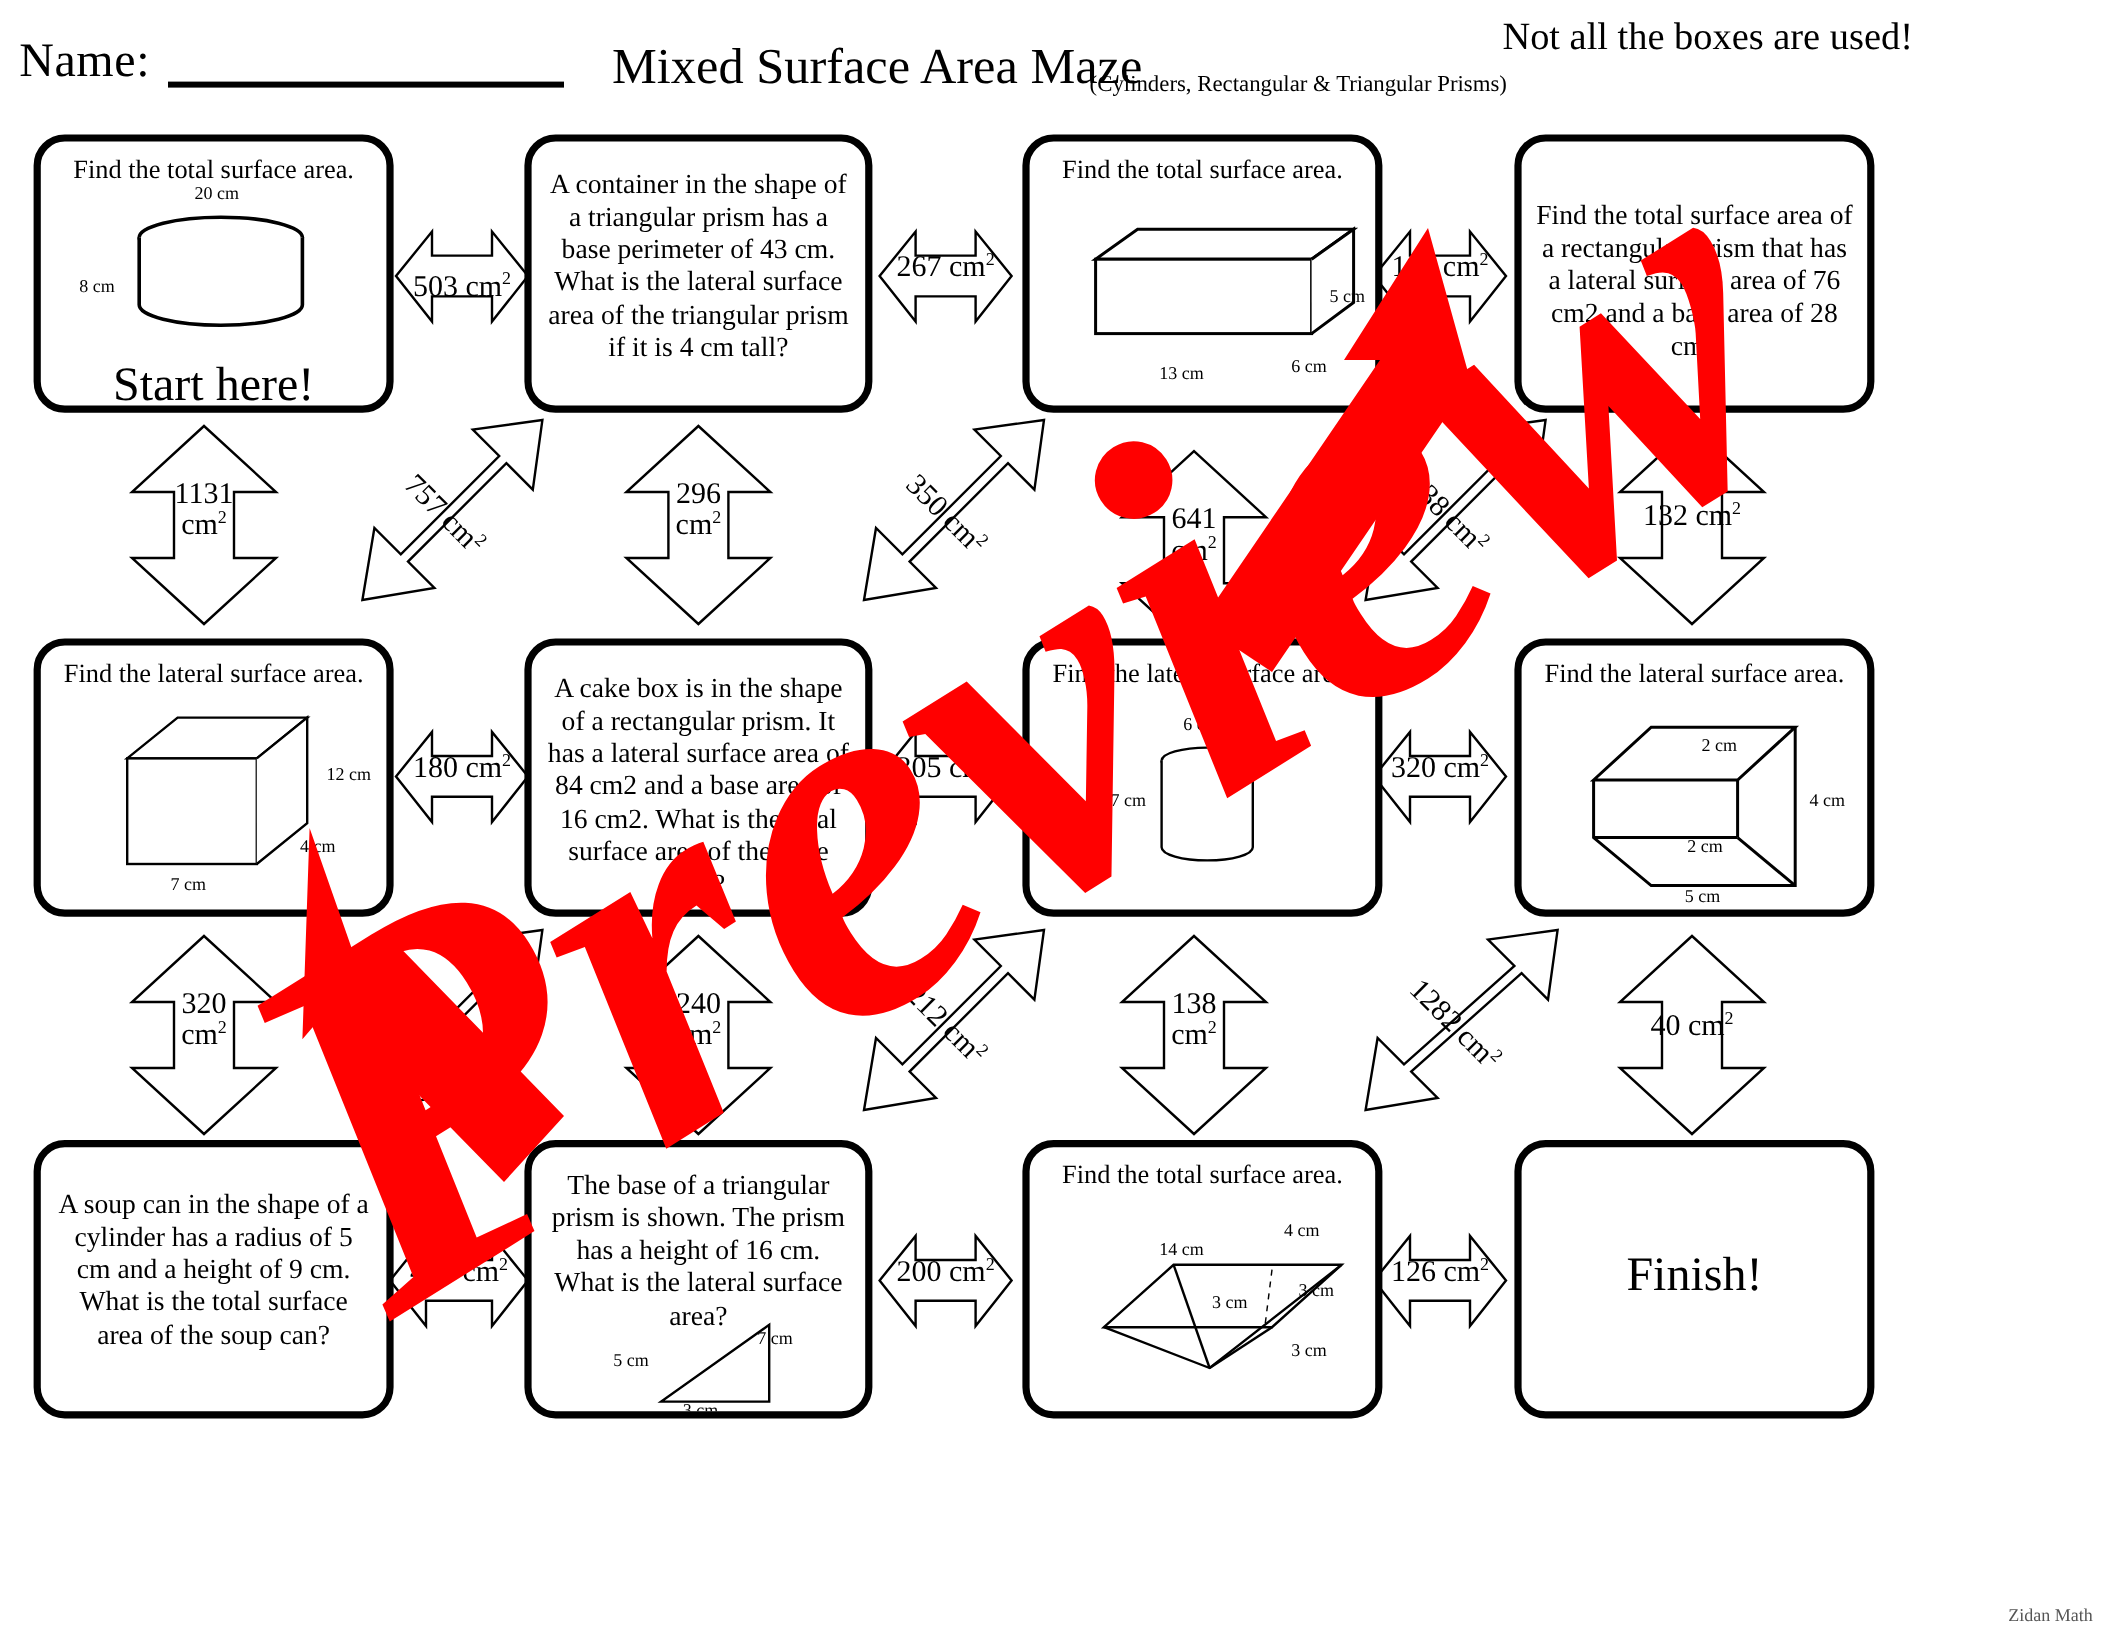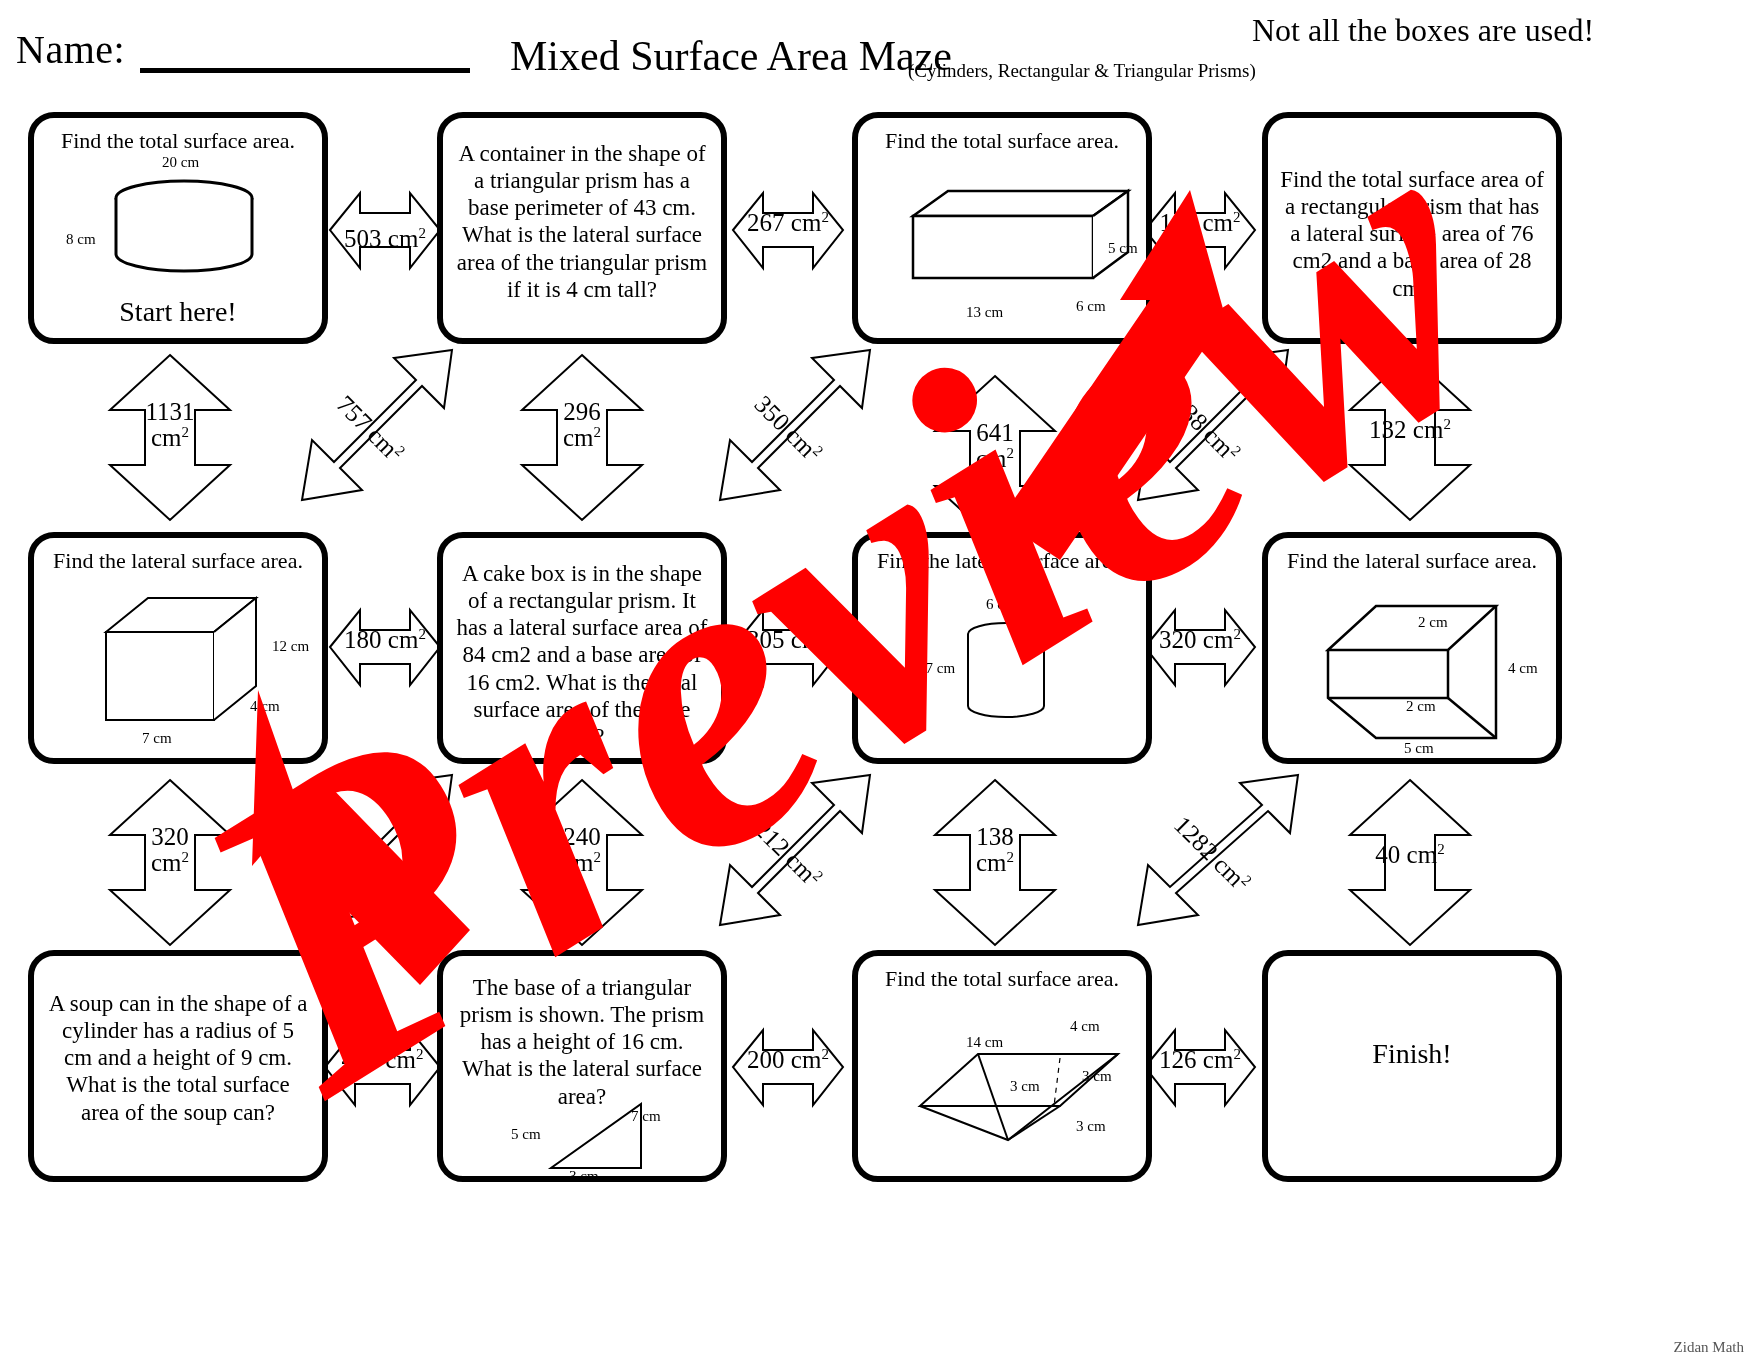--- a/index.html
+++ b/index.html
@@ -13,21 +13,21 @@
   .title{position:absolute;left:510px;top:32px;font-size:42px;letter-spacing:0px;white-space:nowrap;}
   .subtitle{position:absolute;left:908px;top:60px;font-size:19px;white-space:nowrap;}
   .note{position:absolute;left:1252px;top:12px;font-size:32px;white-space:nowrap;}
 
   
   .box{position:absolute;border:6px solid #000;border-radius:26px;background:#fff;
        box-sizing:border-box;overflow:hidden;}
   .box-title{position:absolute;left:0;right:0;top:10px;text-align:center;font-size:22px;}
   .box-text{position:absolute;left:12px;right:12px;top:14px;text-align:center;
             font-size:23px;line-height:1.18;}
-  .box-big{position:absolute;left:0;right:0;text-align:center;font-size:28px;}
+  .box-big{position:absolute;left:0;right:0;text-align:center;font-size:40px;}
   .dim{position:absolute;font-size:15px;white-space:nowrap;}
 
   
   .arrow{position:absolute;}
   .arrow svg{display:block;overflow:visible;}
   .arrow-label{position:absolute;font-size:25px;text-align:center;line-height:1.0;
                white-space:nowrap;}
   .arrow-label sup{font-size:15px;vertical-align:super;}
   .lbl2{line-height:1.05;}
 

